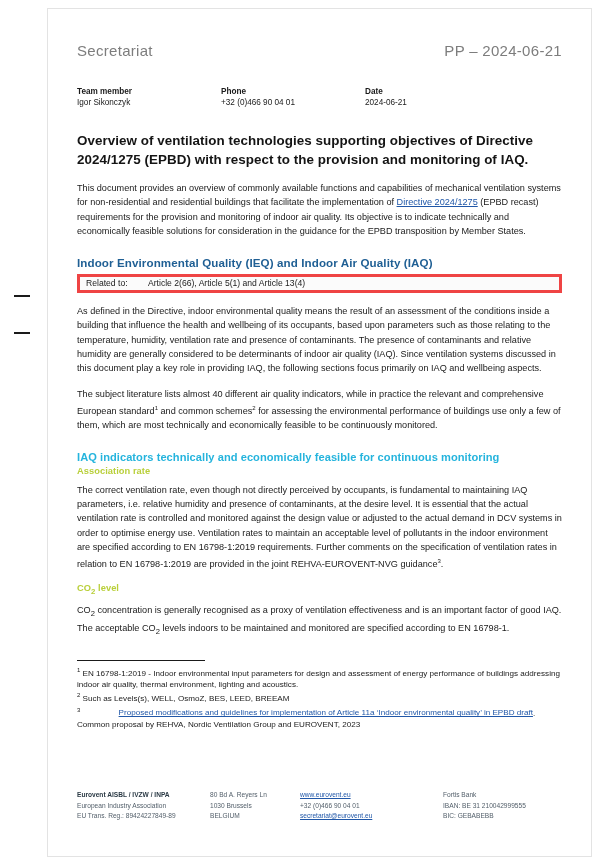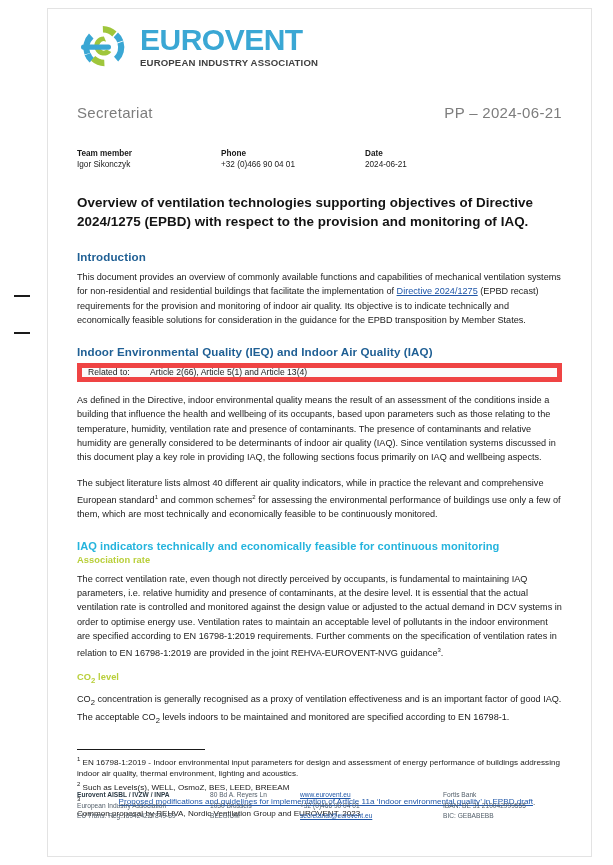--- a/index.html
+++ b/index.html
@@ -162,21 +162,21 @@
   }
   p.body.gap { margin-top: 11px; }
   a.inline-link {
     color: #2057a8;
     text-decoration: underline;
   }
 
   
   .related-box {
     margin-top: 5px;
-    border: 5px solid #ef4444;
+    border: 3px solid #ef4444;
     background: #fbfbfb;
     display: flex;
     align-items: center;
     font-size: 8.6px;
     color: #1a1a1a;
     padding: 4px 6px 5px 6px;
     box-sizing: border-box;
     height: 19px;
   }
   .related-label { width: 62px; flex: 0 0 auto; }
@@ -226,40 +226,20 @@
   <div class="edge-left"></div>
   <div class="edge-right"></div>
 
   <div class="sheet"></div>
 
   <div class="change-mark" style="left:14px; top:295px;"></div>
   <div class="change-mark" style="left:14px; top:332px;"></div>
 
   <div class="content">
 
-    <div class="logo-row">
-      <div class="logo-mark">
-        <svg width="54" height="50" viewBox="0 0 54 50" xmlns="http://www.w3.org/2000/svg">
-          <path d="M7.5 33.5 A20 20 0 0 1 12 12.5 L16.5 17.5 A13.6 13.6 0 0 0 13.3 32 Z" fill="#3aa7d4"></path>
-          <path d="M12.6 41.6 A20 20 0 0 1 7.6 34.2 L13.6 31.9 A13.6 13.6 0 0 0 17 37 Z" fill="#3aa7d4"></path>
-          <path d="M41 11.6 A20 20 0 0 1 46.3 19.4 L40.3 21.6 A13.6 13.6 0 0 0 36.7 16.3 Z" fill="#3aa7d4"></path>
-          <path d="M46.4 20.3 A20 20 0 0 1 41.2 40.6 L37 35.8 A13.6 13.6 0 0 0 40.5 22.4 Z" fill="#3aa7d4"></path>
-          <path d="M25.8 4.9 A20.5 20.5 0 0 1 39.5 10.6 L35.3 15.4 A14 14 0 0 0 26 11.4 Z" fill="#9fc63b"></path>
-          <path d="M27.5 45.2 A20.5 20.5 0 0 1 14 39.8 L18.2 35 A14 14 0 0 0 27.2 38.7 Z" fill="#9fc63b"></path>
-          <path d="M26.9 15.4 a9.6 9.6 0 1 0 7.4 15.7 l-4.7-2.5 a4.6 4.6 0 1 1 -0.5 -7.8 z" fill="#9fc63b"></path>
-          <rect x="4" y="23.5" width="30" height="5.2" rx="2.6" fill="#3aa7d4"></rect>
-          <path d="M27 14.2 h5.4 v22 h-5.4 z" fill="#3aa7d4" opacity="0"></path>
-          <path d="M33.6 14.5 h5.2 v21.8 a2.6 2.6 0 0 1 -5.2 0 z" fill="#3aa7d4" opacity="0"></path>
-        </svg>
-      </div>
-      <div class="logo-text">
-        <div class="logo-word">EUROVENT</div>
-        <div class="logo-sub">EUROPEAN INDUSTRY ASSOCIATION</div>
-      </div>
-    </div>
 
     <div class="hdr-line">
       <div>Secretariat</div>
       <div>PP – 2024-06-21</div>
     </div>
 
     <div class="meta">
       <div class="meta-col c1">
         <div class="meta-label">Team member</div>
         <div class="meta-value">Igor Sikonczyk</div>
@@ -269,21 +249,20 @@
         <div class="meta-value">+32 (0)466 90 04 01</div>
       </div>
       <div class="meta-col c4">
         <div class="meta-label">Date</div>
         <div class="meta-value">2024-06-21</div>
       </div>
     </div>
 
     <h1 class="doc-title">Overview of ventilation technologies supporting objectives of Directive 2024/1275 (EPBD) with respect to the provision and monitoring of IAQ.</h1>
 
-    <h2 class="h-blue">Introduction</h2>
     <p class="body"><span>This document provides an overview of commonly available functions and capabilities of mechanical ventilation systems for non-residential and residential buildings that facilitate the implementation of </span><a class="inline-link" href="#">Directive 2024/1275</a><span> (EPBD recast) requirements for the provision and monitoring of indoor air quality. Its objective is to indicate technically and economically feasible solutions for consideration in the guidance for the EPBD transposition by Member States.</span></p>
 
     <h2 class="h-blue tight">Indoor Environmental Quality (IEQ) and Indoor Air Quality (IAQ)</h2>
     <div class="related-box">
       <div class="related-label">Related to:</div>
       <div class="related-value">Article 2(66), Article 5(1) and Article 13(4)</div>
     </div>
 
     <p class="body gap">As defined in the Directive, indoor environmental quality means the result of an assessment of the conditions inside a building that influence the health and wellbeing of its occupants, based upon parameters such as those relating to the temperature, humidity, ventilation rate and presence of contaminants. The presence of contaminants and relative humidity are generally considered to be determinants of indoor air quality (IAQ). Since ventilation systems discussed in this document play a key role in providing IAQ, the following sections focus primarily on IAQ and wellbeing aspects.</p>
 

